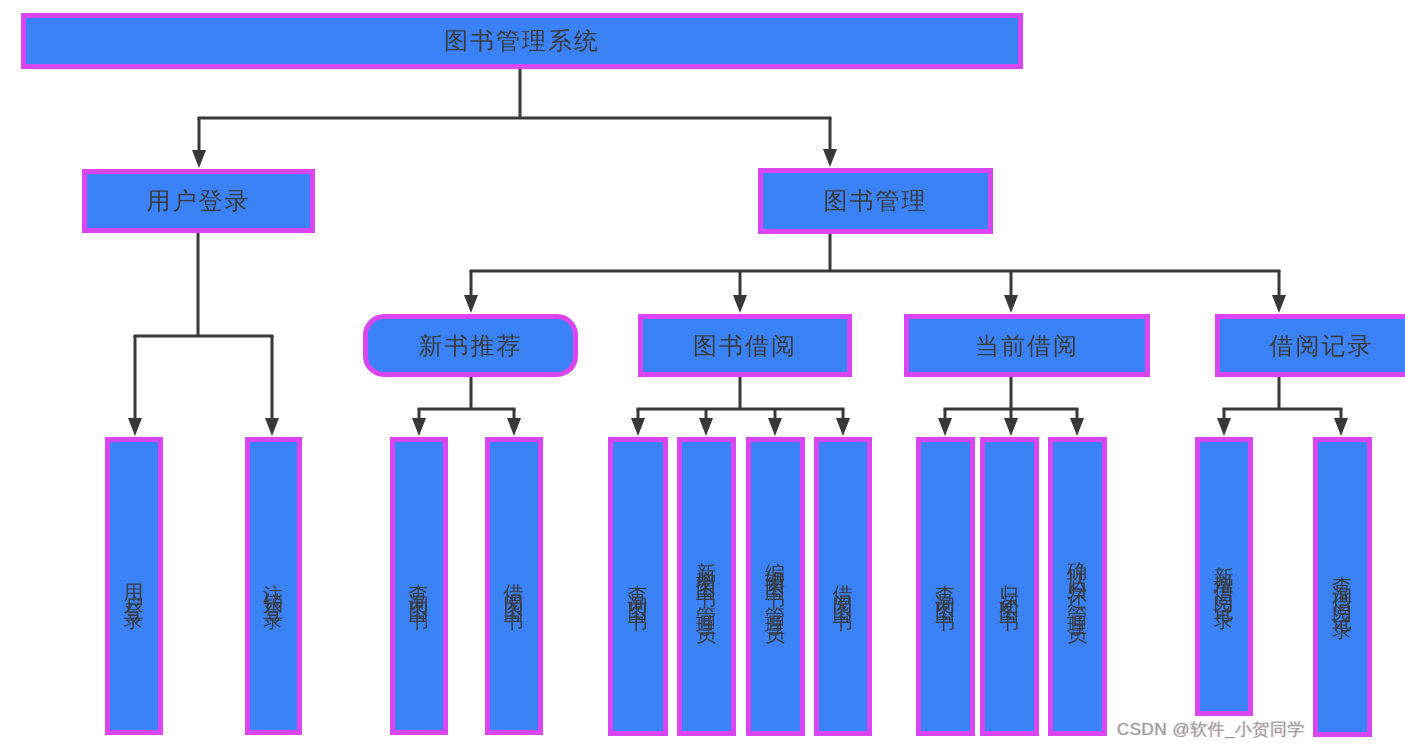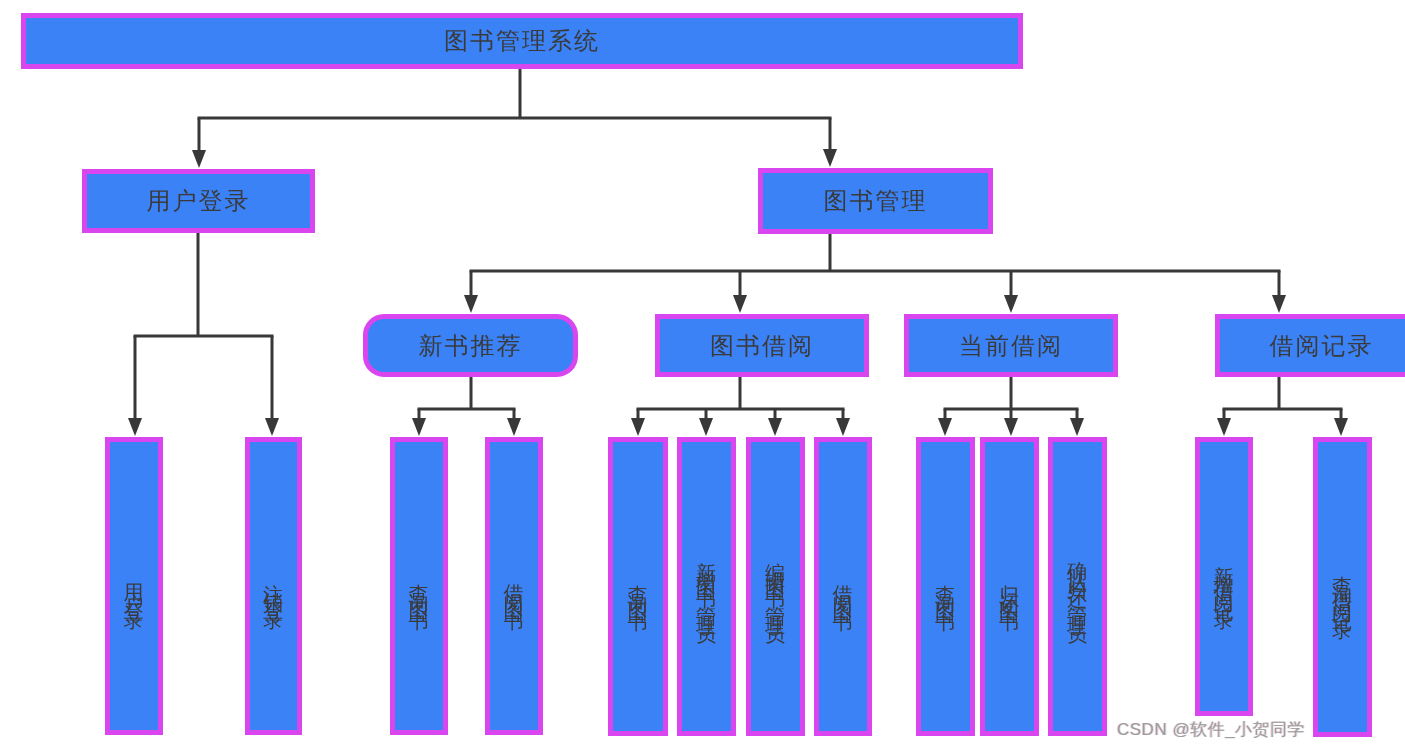--- a/index.html
+++ b/index.html
@@ -113,24 +113,24 @@
   <div class="box hbox" style="left:82px; top:169px; width:233px; height:64px;">
     <span>用户登录</span>
   </div>
   <div class="box hbox" style="left:712px; top:168px; width:235px; height:66px;margin-left:46px;">
     <span>图书管理</span>
   </div>
 
   <div class="box hbox" style="left:363px; top:314px; width:215px; height:63px;border-radius:21px;">
     <span>新书推荐</span>
   </div>
-  <div class="box hbox" style="left:655px; top:314px; width:214px; height:63px;">
+  <div class="box hbox" style="left:638px; top:314px; width:214px; height:63px;">
     <span>图书借阅</span>
   </div>
-  <div class="box hbox" style="left:904px; top:314px; width:214px; height:63px;">
+  <div class="box hbox" style="left:904px; top:314px; width:246px; height:63px;">
     <span>当前借阅</span>
   </div>
   <div class="box hbox" style="left:1172px; top:314px; width:213px; height:63px;margin-left:43px;">
     <span>借阅记录</span>
   </div>
 
   <div class="box leaf" style="left:105px; top:437px; width:58px; height:298px;">
     <span class="vtext">用户登录</span>
   </div>
   <div class="box leaf" style="left:245px; top:437px; width:57px; height:298px;">

